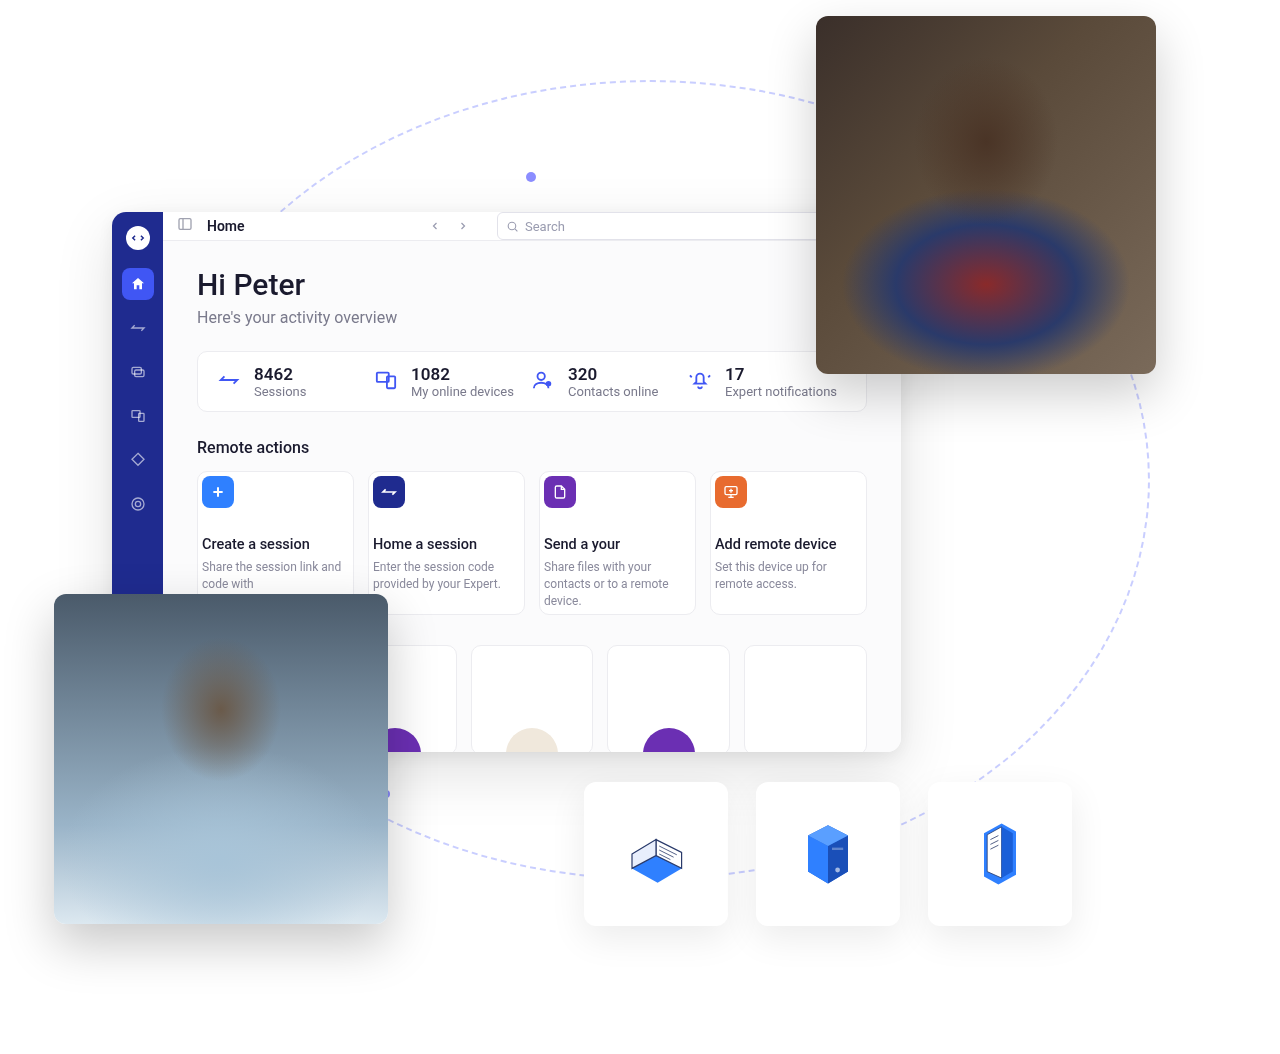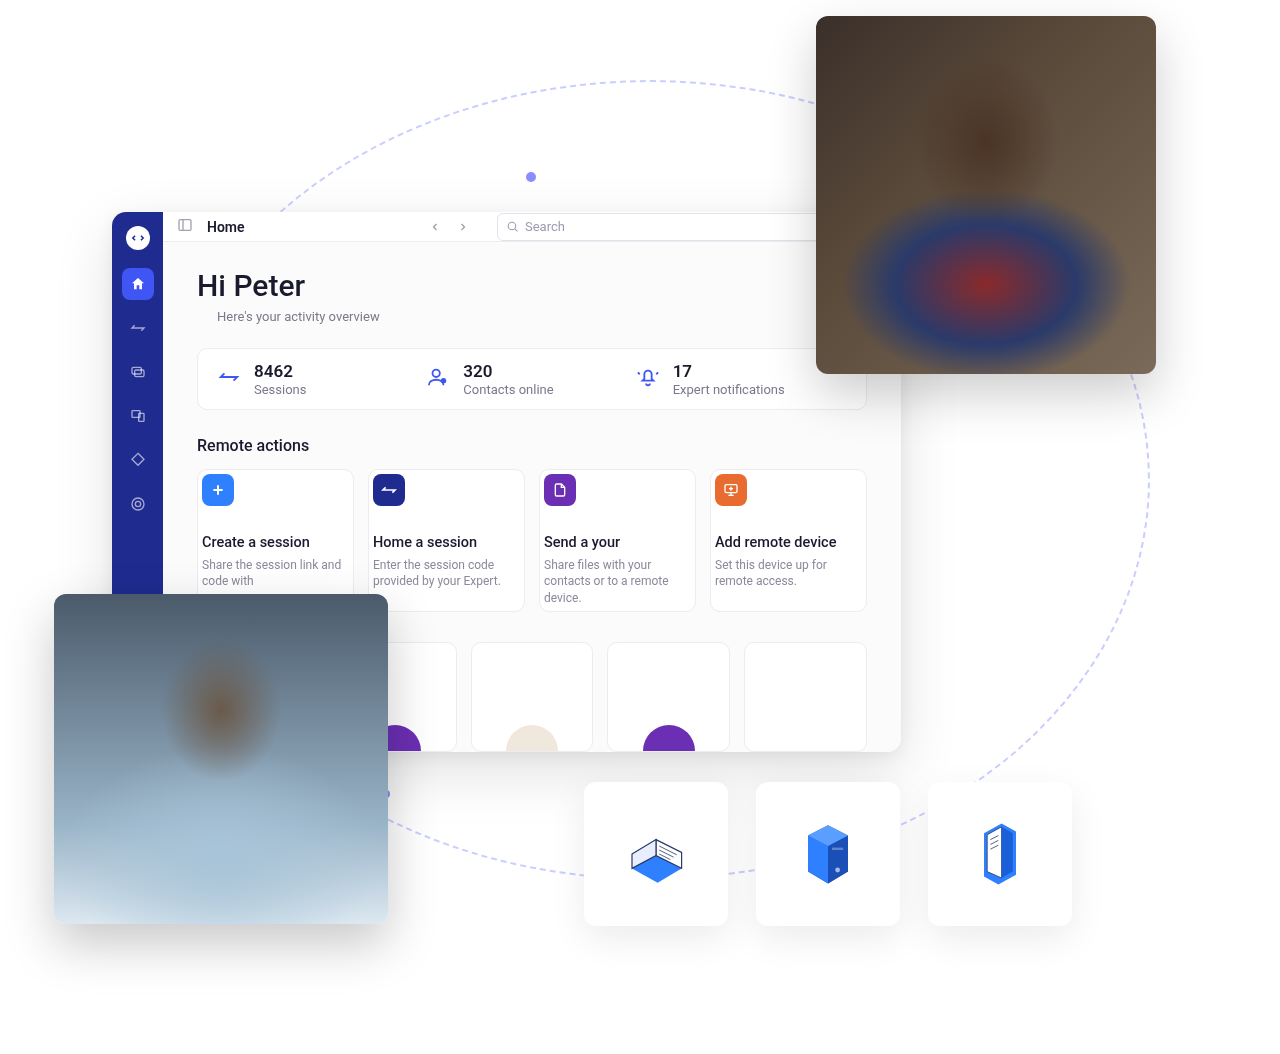--- a/index.html
+++ b/index.html
@@ -147,24 +147,23 @@
     .content {
       padding: 26px 34px 0 34px;
     }
     .greeting {
       font-size: 30px;
       font-weight: 500;
       color: #1a1a2e;
       margin-bottom: 6px;
     }
     .subtitle {
-      font-size: 13px;
+      font-size: 16px;
       color: #7a7a8c;
       margin-bottom: 24px;
-      margin-left: 20px;
     }
 
     
     .stats-row {
       display: flex;
       background: #fff;
       border: 1px solid #ececf0;
       border-radius: 10px;
       padding: 12px 20px;
       margin-bottom: 26px;
@@ -413,20 +412,32 @@
       <div class="stats-row">
         <div class="stat">
           <span class="stat-icon">
             <svg width="22" height="22" viewBox="0 0 24 24" fill="none" stroke="currentColor" stroke-width="2">
                 <path d="M7 8l-4 4h14M17 16l4-4H7"></path>
               </svg>
           </span>
           <div>
             <div class="stat-val">8462</div>
             <div class="stat-label">Sessions</div>
+          </div>
+        </div>
+        <div class="stat">
+          <span class="stat-icon">
+            <svg width="22" height="22" viewBox="0 0 24 24" fill="none" stroke="currentColor" stroke-width="2">
+                <rect x="2" y="4" width="13" height="10" rx="1"></rect>
+                <rect x="13" y="8" width="9" height="13" rx="1"></rect>
+              </svg>
+          </span>
+          <div>
+            <div class="stat-val">1082</div>
+            <div class="stat-label">My online devices</div>
           </div>
         </div>
         <div class="stat">
           <span class="stat-icon">
             <svg width="22" height="22" viewBox="0 0 24 24" fill="none" stroke="currentColor" stroke-width="2">
                 <circle cx="10" cy="8" r="4"></circle>
                 <path d="M2 21c0-4 4-6 8-6s8 2 8 6"></path>
                 <circle cx="18" cy="16" r="3" fill="currentColor" stroke="none"></circle>
               </svg>
           </span>

